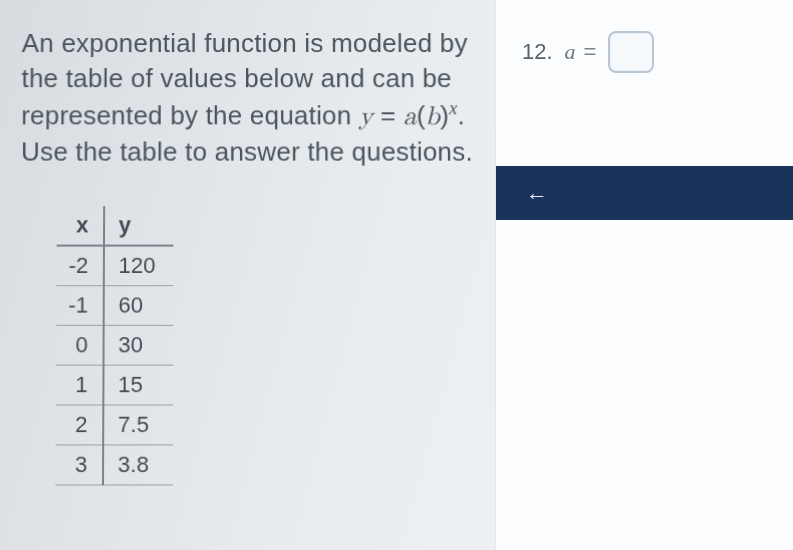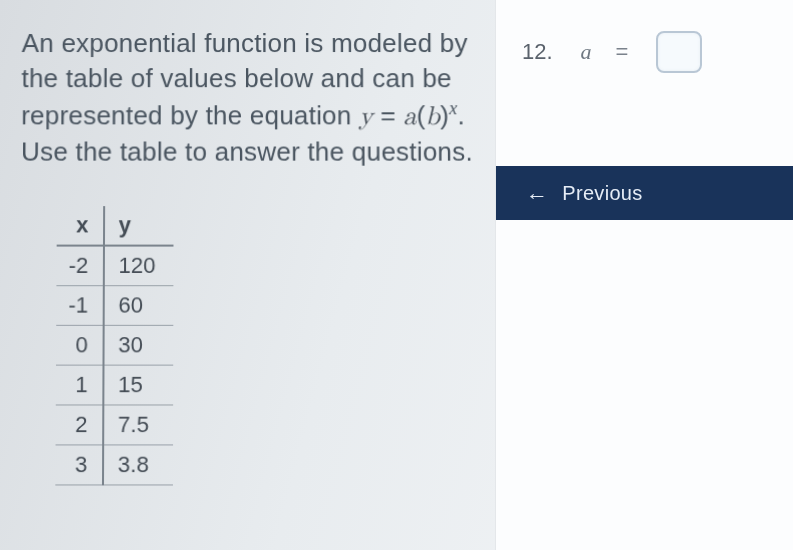--- a/index.html
+++ b/index.html
@@ -72,21 +72,21 @@
     width: 298px;
     background: #fcfdfe;
     position: relative;
     border-left: 1px solid #e4e7ea;
     padding-top: 30px;
   }
   .answer-row {
     display: flex;
     align-items: center;
     padding: 0 8px 0 26px;
-    gap: 28px;
+    gap: 12px;
     height: 44px;
   }
   .qnum {
     color: #5a626c;
     font-size: 22px;
   }
   .avar {
     font-family: "Cambria Math", Georgia, serif;
     font-style: italic;
     color: #6f7882;
@@ -173,15 +173,14 @@
 <div class="right">
   <div class="answer-row">
     <span class="qnum">12.</span>
     <span class="avar">a</span>
     <span class="equals">=</span>
     <div class="answer-box"></div>
   </div>
 
   <div class="prev-bar">
     <span class="arrow">←</span>
-    <span>Previous</span>
   </div>
 </div>
 
 </body></html>

